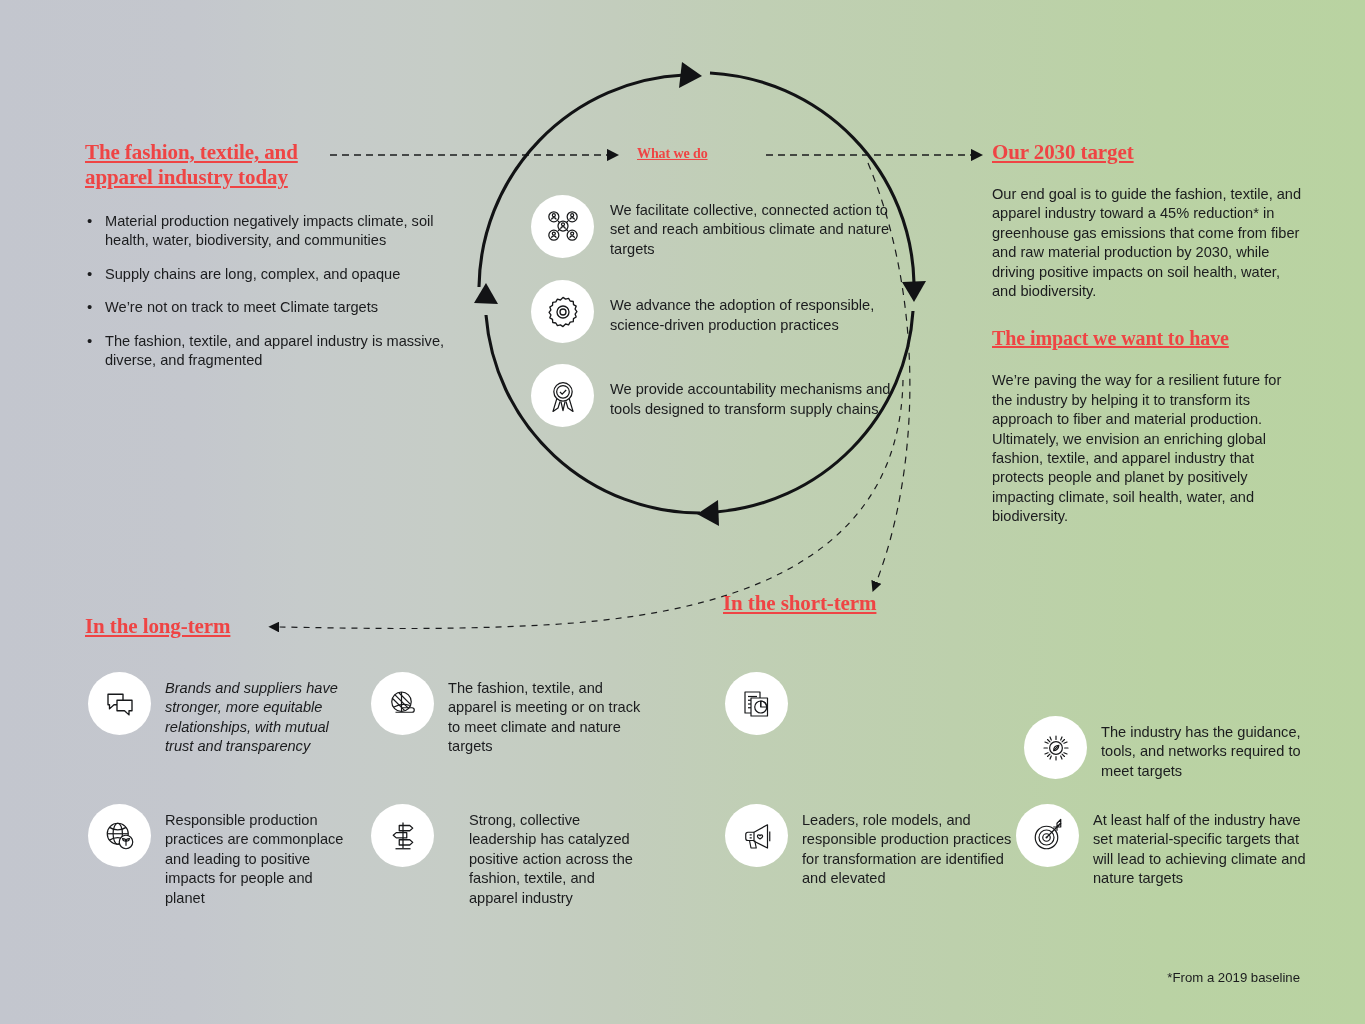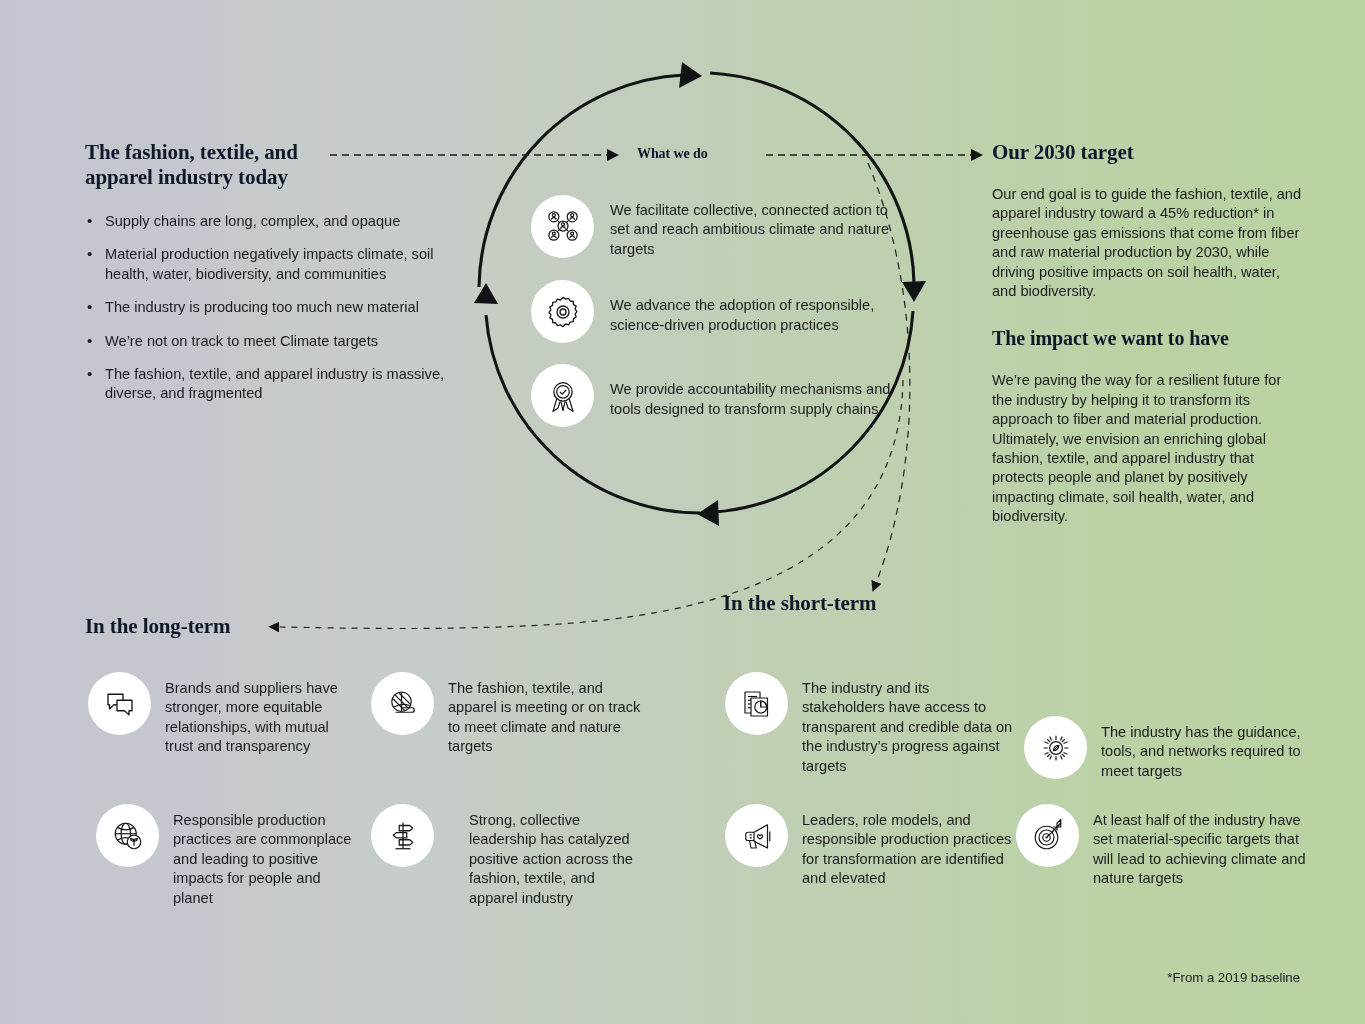--- a/index.html
+++ b/index.html
@@ -17,22 +17,23 @@
       #bad2a4 85%,
       #b9d3a1 100%);
     color:#17181a;
   }
   .stage{position:absolute;inset:0;}
   svg.lines{position:absolute;left:0;top:0;width:1365px;height:1024px;pointer-events:none;}
 
   .h-serif{
     font-family:"Liberation Serif", serif;
     font-weight:700;
-    color:#0f172a;
+    color:#ef4444;
     letter-spacing:-0.1px;
+    text-decoration:underline;
   }
 
   
   #left-col{position:absolute;left:85px;top:140px;width:380px;}
   #left-col .title{font-size:21px;line-height:25px;}
   #left-col ul{list-style:none;margin:22px 0 0 0;padding:0;}
   #left-col li{
     position:relative;padding-left:20px;margin-bottom:14px;
     font-size:14.6px;line-height:19.4px;color:#1b1c1e;
   }
@@ -60,22 +61,22 @@
   #right-col .title2{font-size:20px;line-height:25px;margin-top:25px;}
 
   
   #lt-head{position:absolute;left:85px;top:613px;font-size:21px;line-height:26px;}
   #st-head{position:absolute;left:723px;top:590px;font-size:21px;line-height:26px;}
 
   .grid-item{position:absolute;display:flex;align-items:flex-start;}
   .grid-item .ic{flex:0 0 auto;margin-right:14px;}
   .grid-item .tx{font-size:14.6px;line-height:19.4px;color:#1b1c1e;padding-top:7px;}
 
-  #gi-0{left:88px;top:672px;width:268px;}
-  #gi-1{left:96px;top:804px;width:268px;}
+  #gi-0{left:88px;top:672px;width:268px;font-style:italic;}
+  #gi-1{left:88px;top:804px;width:268px;}
   #gi-2{left:371px;top:672px;width:270px;}
   #gi-3{left:371px;top:804px;width:270px;gap:21px;}
   #gi-4{left:725px;top:672px;width:290px;}
   #gi-5{left:725px;top:804px;width:290px;}
   #gi-6{left:1024px;top:672px;width:290px;margin-top:44px;}
   #gi-7{left:1016px;top:804px;width:290px;}
 
   #footnote{
     position:absolute;right:65px;top:970px;font-size:13.2px;color:#1b1c1e;
   }
@@ -136,23 +137,22 @@
       <path d="M 474,303 L 486,283 L 498,304 Z"></path>
     </g>
   </svg>
 
   <div id="left-col">
     <div class="title h-serif">
       <span>The fashion, textile, and</span><br>
       <span>apparel industry today</span>
     </div>
     <ul>
+      <li>Material production negatively impacts climate, soil health, water, biodiversity, and communities</li>
       <li>Supply chains are long, complex, and opaque</li>
-      <li>Material production negatively impacts climate, soil health, water, biodiversity, and communities</li>
-      <li>The industry is producing too much new material</li>
       <li>We’re not on track to meet Climate targets</li>
       <li>The fashion, textile, and apparel industry is massive, diverse, and fragmented</li>
     </ul>
   </div>
 
   <div id="center-head" class="h-serif">What we do</div>
 
   <div id="center-items">
 
     <div class="c-item">
@@ -294,21 +294,20 @@
           <line x1="12" y1="19" x2="24" y2="19"></line>
           <line x1="12" y1="24" x2="20" y2="24"></line>
           <line x1="12" y1="29" x2="20" y2="29"></line>
           <rect x="16" y="16" width="22" height="24" fill="#fff"></rect>
           <circle cx="29" cy="28" r="8" fill="#fff"></circle>
           <path d="M29 28V20a8 8 0 0 1 8 8z"></path>
           <line x1="29" y1="28" x2="29" y2="20"></line>
         </svg>
       </div>
     </div>
-    <div class="tx">The industry and its stakeholders have access to transparent and credible data on the industry’s progress against targets</div>
   </div>
 
   <div class="grid-item" id="gi-5">
     <div class="ic">
       <div class="badge">
         <svg width="36" height="36" viewBox="0 0 48 48" fill="none" stroke="#17181a" stroke-width="1.6" stroke-linejoin="round">
           <path d="M38 9 L20 19 L20 31 L38 40 Z"></path>
           <path d="M20 19 H12 a3 3 0 0 0-3 3 v5 a3 3 0 0 0 3 3 h8"></path>
           <path d="M14 30 l2 10 h7 l-2-10"></path>
           <path d="M41 18v13"></path>

